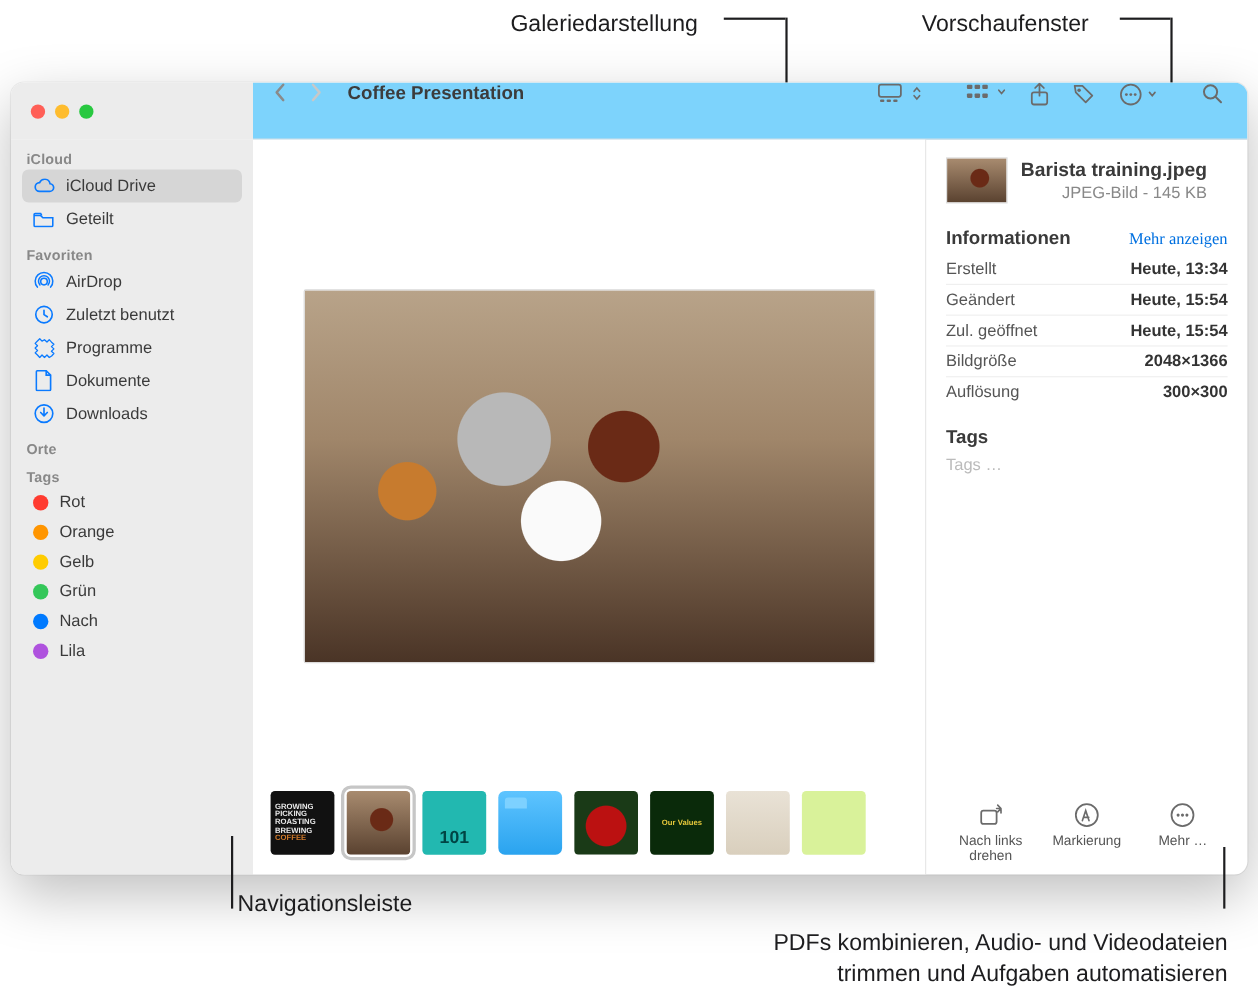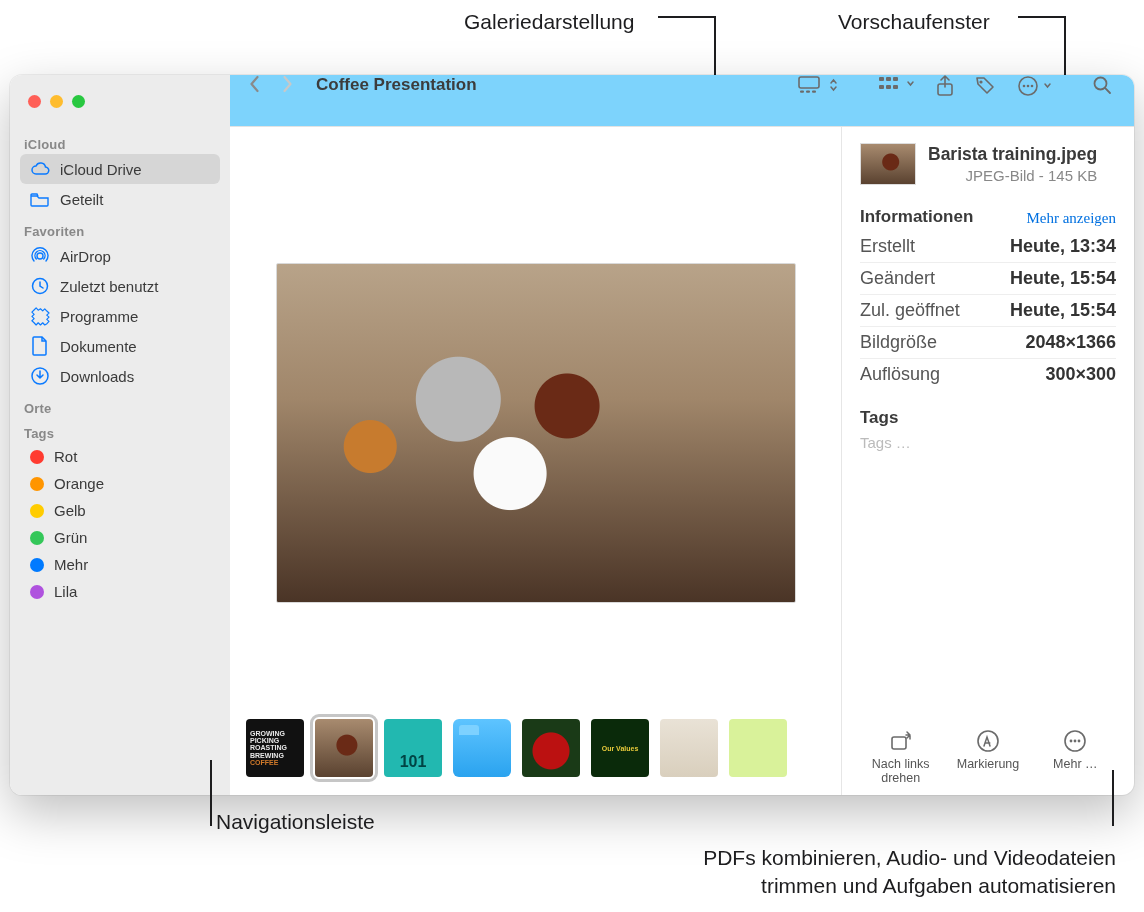--- a/index.html
+++ b/index.html
@@ -76,21 +76,21 @@
 
   
   .inspector { width: 293px; border-left: 1px solid #e6e6e6; padding: 16px 18px 10px; display: flex; flex-direction: column; font-size: 15px; color:#3a3a3a; }
   .insp-head { display: flex; gap: 12px; align-items: center; margin-bottom: 22px; text-align: right; }
   .insp-thumb { width: 56px; height: 42px; border:1px solid #ddd; background: radial-gradient(circle at 55% 45%, #6a2a16 0 8px, transparent 9px), linear-gradient(#a88b6f,#5a4230); }
   .insp-title { font-weight: 700; font-size: 17.5px; }
   .insp-sub { color: #888; font-size: 15px; margin-top:2px; }
   .insp-section { font-weight: 700; font-size: 17px; }
   .insp-sec-row { display:flex; justify-content:space-between; align-items:flex-end; margin-bottom:4px; }
   .more-link { color: #0070e0; font-size: 15px; font-family: Liberation Serif, serif; }
-  .info-row { display: flex; justify-content: space-between; padding: 5px 0; border-top: 1px solid #eee; color:#555; font-size:18px; }
+  .info-row { display: flex; justify-content: space-between; padding: 5px 0; border-top: 1px solid #eee; color:#555; font-size:15px; }
   .info-row:first-of-type{ border-top:none; }
   .info-val { font-weight:600; color:#333; }
   .tags-in { color:#bbb; margin-top:6px; }
 
   .quick-actions { margin-top:auto; display:flex; justify-content:space-between; padding-top:10px; gap:6px; }
   .qa { flex:1; text-align:center; font-size:12.5px; color:#555; }
   .qa-icon { width:30px; height:24px; margin:0 auto 4px; display:flex; align-items:center; justify-content:center; color:#6b6b6b; }
   .qa-icon svg{display:block;}
 
 </style>
@@ -275,21 +275,21 @@
           <div class="sb-item">
             <span class="tag-dot" style="background: rgb(255, 204, 0);"></span>
             <span>Gelb</span>
           </div>
           <div class="sb-item">
             <span class="tag-dot" style="background: rgb(52, 199, 89);"></span>
             <span>Grün</span>
           </div>
           <div class="sb-item">
             <span class="tag-dot" style="background: rgb(0, 122, 255);"></span>
-            <span>Mehr</span>
+            <span>Nach</span>
           </div>
           <div class="sb-item">
             <span class="tag-dot" style="background: rgb(175, 82, 222);"></span>
             <span>Lila</span>
           </div>
         </div>
     </div>
 
     <div class="main">
       <div class="gallery">

